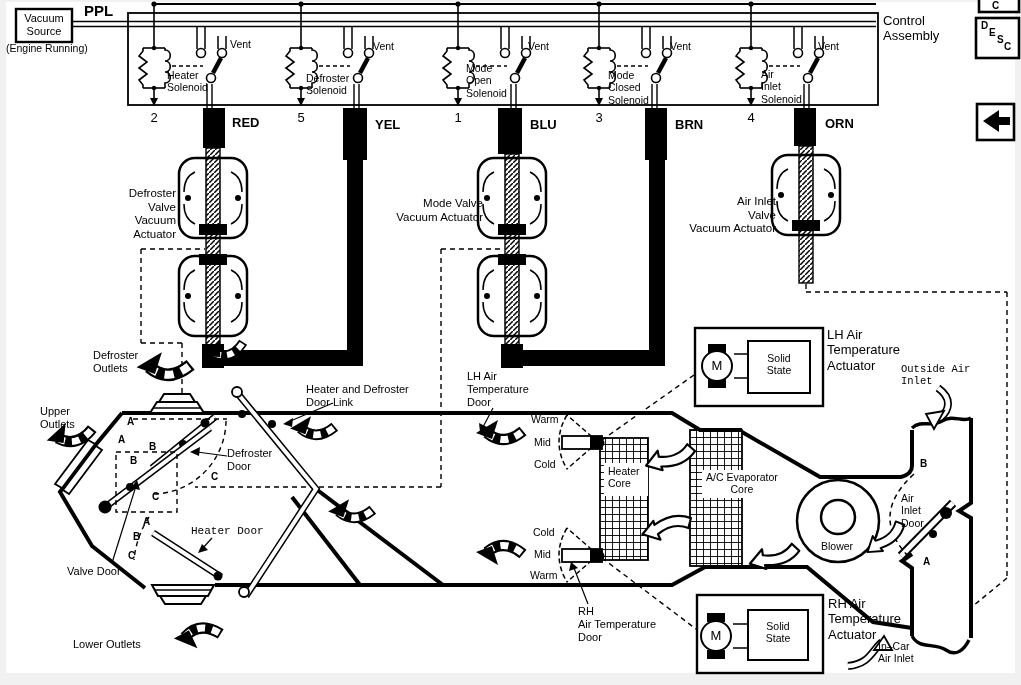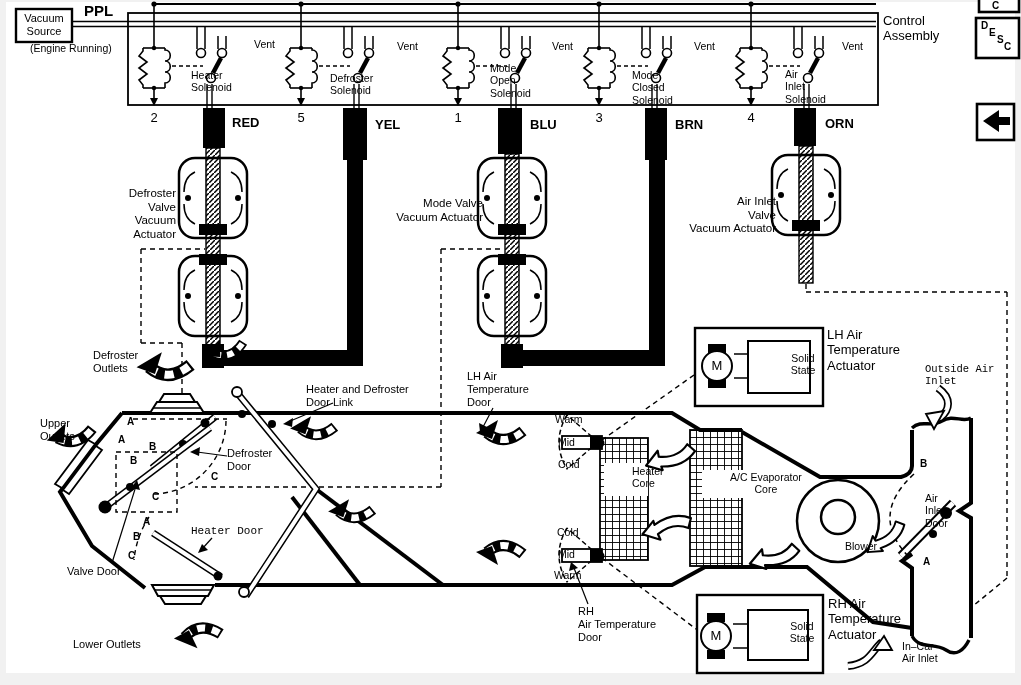--- a/index.html
+++ b/index.html
@@ -1,21 +1,21 @@
 <!DOCTYPE html>
 <html><head>
 <meta charset="utf-8">
 <style>
   html,body{margin:0;padding:0;}
   body{background:#e9e9e9;font-family:"Liberation Sans","DejaVu Sans",sans-serif;}
   #stage{position:relative;width:1021px;height:685px;background:#f1f1f1;overflow:hidden;}
   #canvas{position:absolute;left:6px;top:2px;width:1009px;height:671px;background:#ffffff;}
   #art{position:absolute;left:0;top:0;}
   .lbl{position:absolute;color:#000;white-space:pre-line;line-height:1.18;font-size:11px;}
-  .s105{font-size:10.5px;padding-left:24px;}
+  .s105{font-size:10.5px;}
   .s115{font-size:11.5px;}
   .s13{font-size:13px;}
   .b{font-weight:bold;}
   .ctr{text-align:center;}
   .rt{text-align:right;}
   .ltr{font-size:10px;font-weight:bold;}
 </style>
 </head>
 <body>
 
@@ -354,21 +354,21 @@
 Vacuum Actuator</div>
 
   <span class="lbl ltr" style="left:992px;top:0px;">C</span>
   <span class="lbl ltr" style="left:981px;top:20px;">D</span>
   <span class="lbl ltr" style="left:989px;top:27px;">E</span>
   <span class="lbl ltr" style="left:997px;top:34px;">S</span>
   <span class="lbl ltr" style="left:1004px;top:41px;">C</span>
 
   <div class="lbl" style="left:93px;top:349px;">Defroster
 Outlets</div>
-  <div class="lbl" style="left:40px;top:405px;margin-top:12px;">Upper
+  <div class="lbl" style="left:40px;top:405px;">Upper
 Outlets</div>
   <div class="lbl" style="left:73px;top:638px;">Lower Outlets</div>
   <div class="lbl" style="left:306px;top:383px;">Heater and Defroster
 Door Link</div>
   <div class="lbl" style="left:227px;top:447px;">Defroster
 Door</div>
   <div class="lbl" style="left:191px;top:525px;font-family:Liberation Mono, monospace;">Heater Door</div>
   <div class="lbl" style="left:67px;top:565px;">Valve Door</div>
   <div class="lbl" style="left:467px;top:370px;">LH Air
 Temperature

